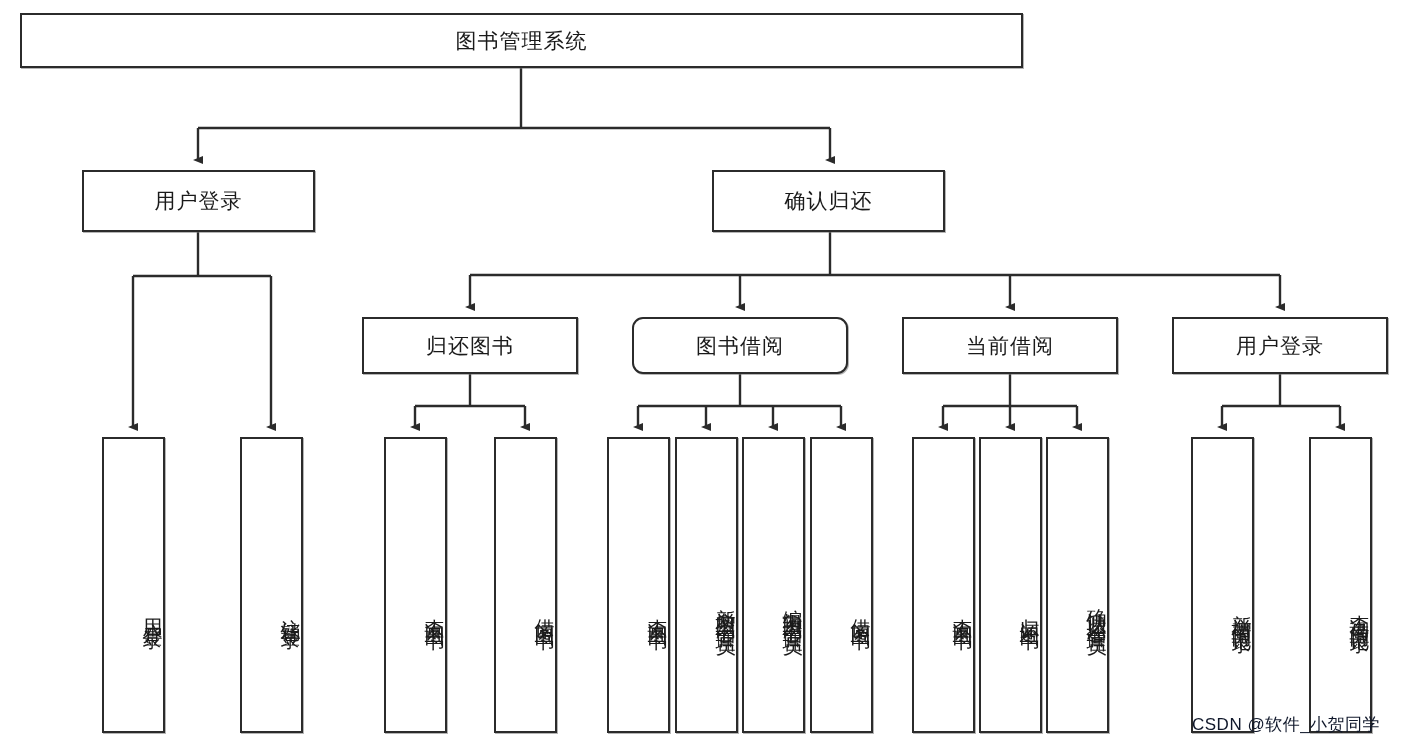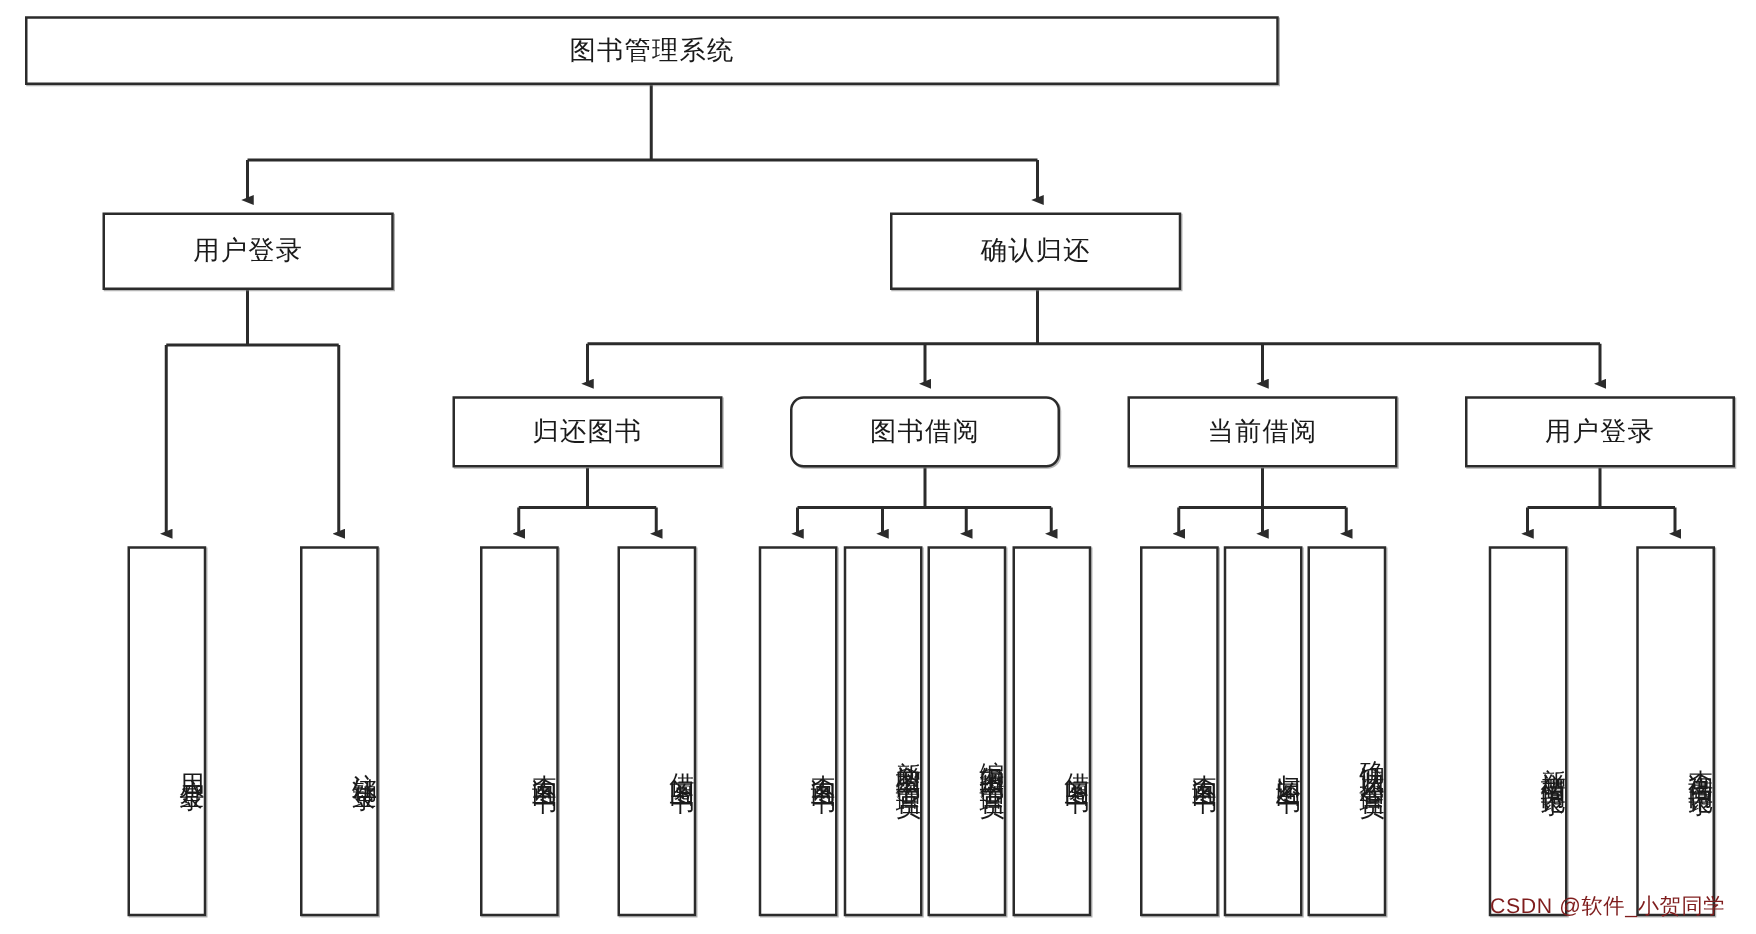--- a/index.html
+++ b/index.html
@@ -57,21 +57,21 @@
   }
   .node.vert > .vtext {
     writing-mode: vertical-rl;
     text-orientation: upright;
     display: block;
     white-space: nowrap;
   }
   .watermark {
     position: absolute;
     font-size: 17px;
-    color: #7f1d1d;
+    color: #0f172a;
     white-space: nowrap;
     letter-spacing: 0.5px;
   }
 </style>
 </head>
 <body>
 
 <div id="canvas">
 
   <svg class="edges" viewBox="0 0 1405 747" xmlns="http://www.w3.org/2000/svg">

